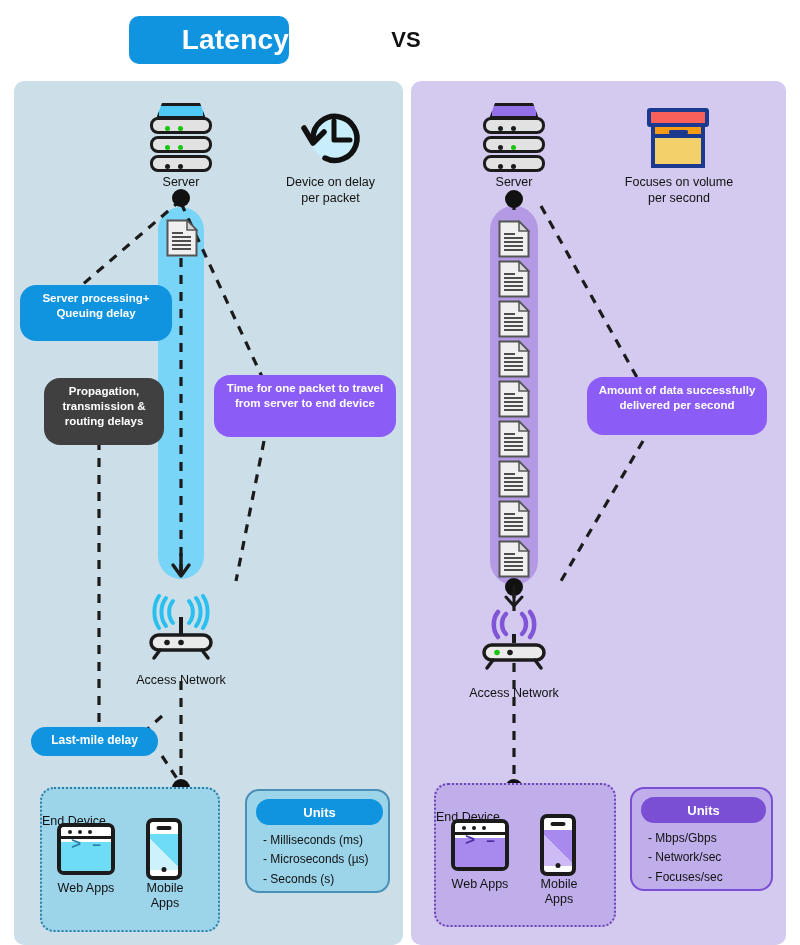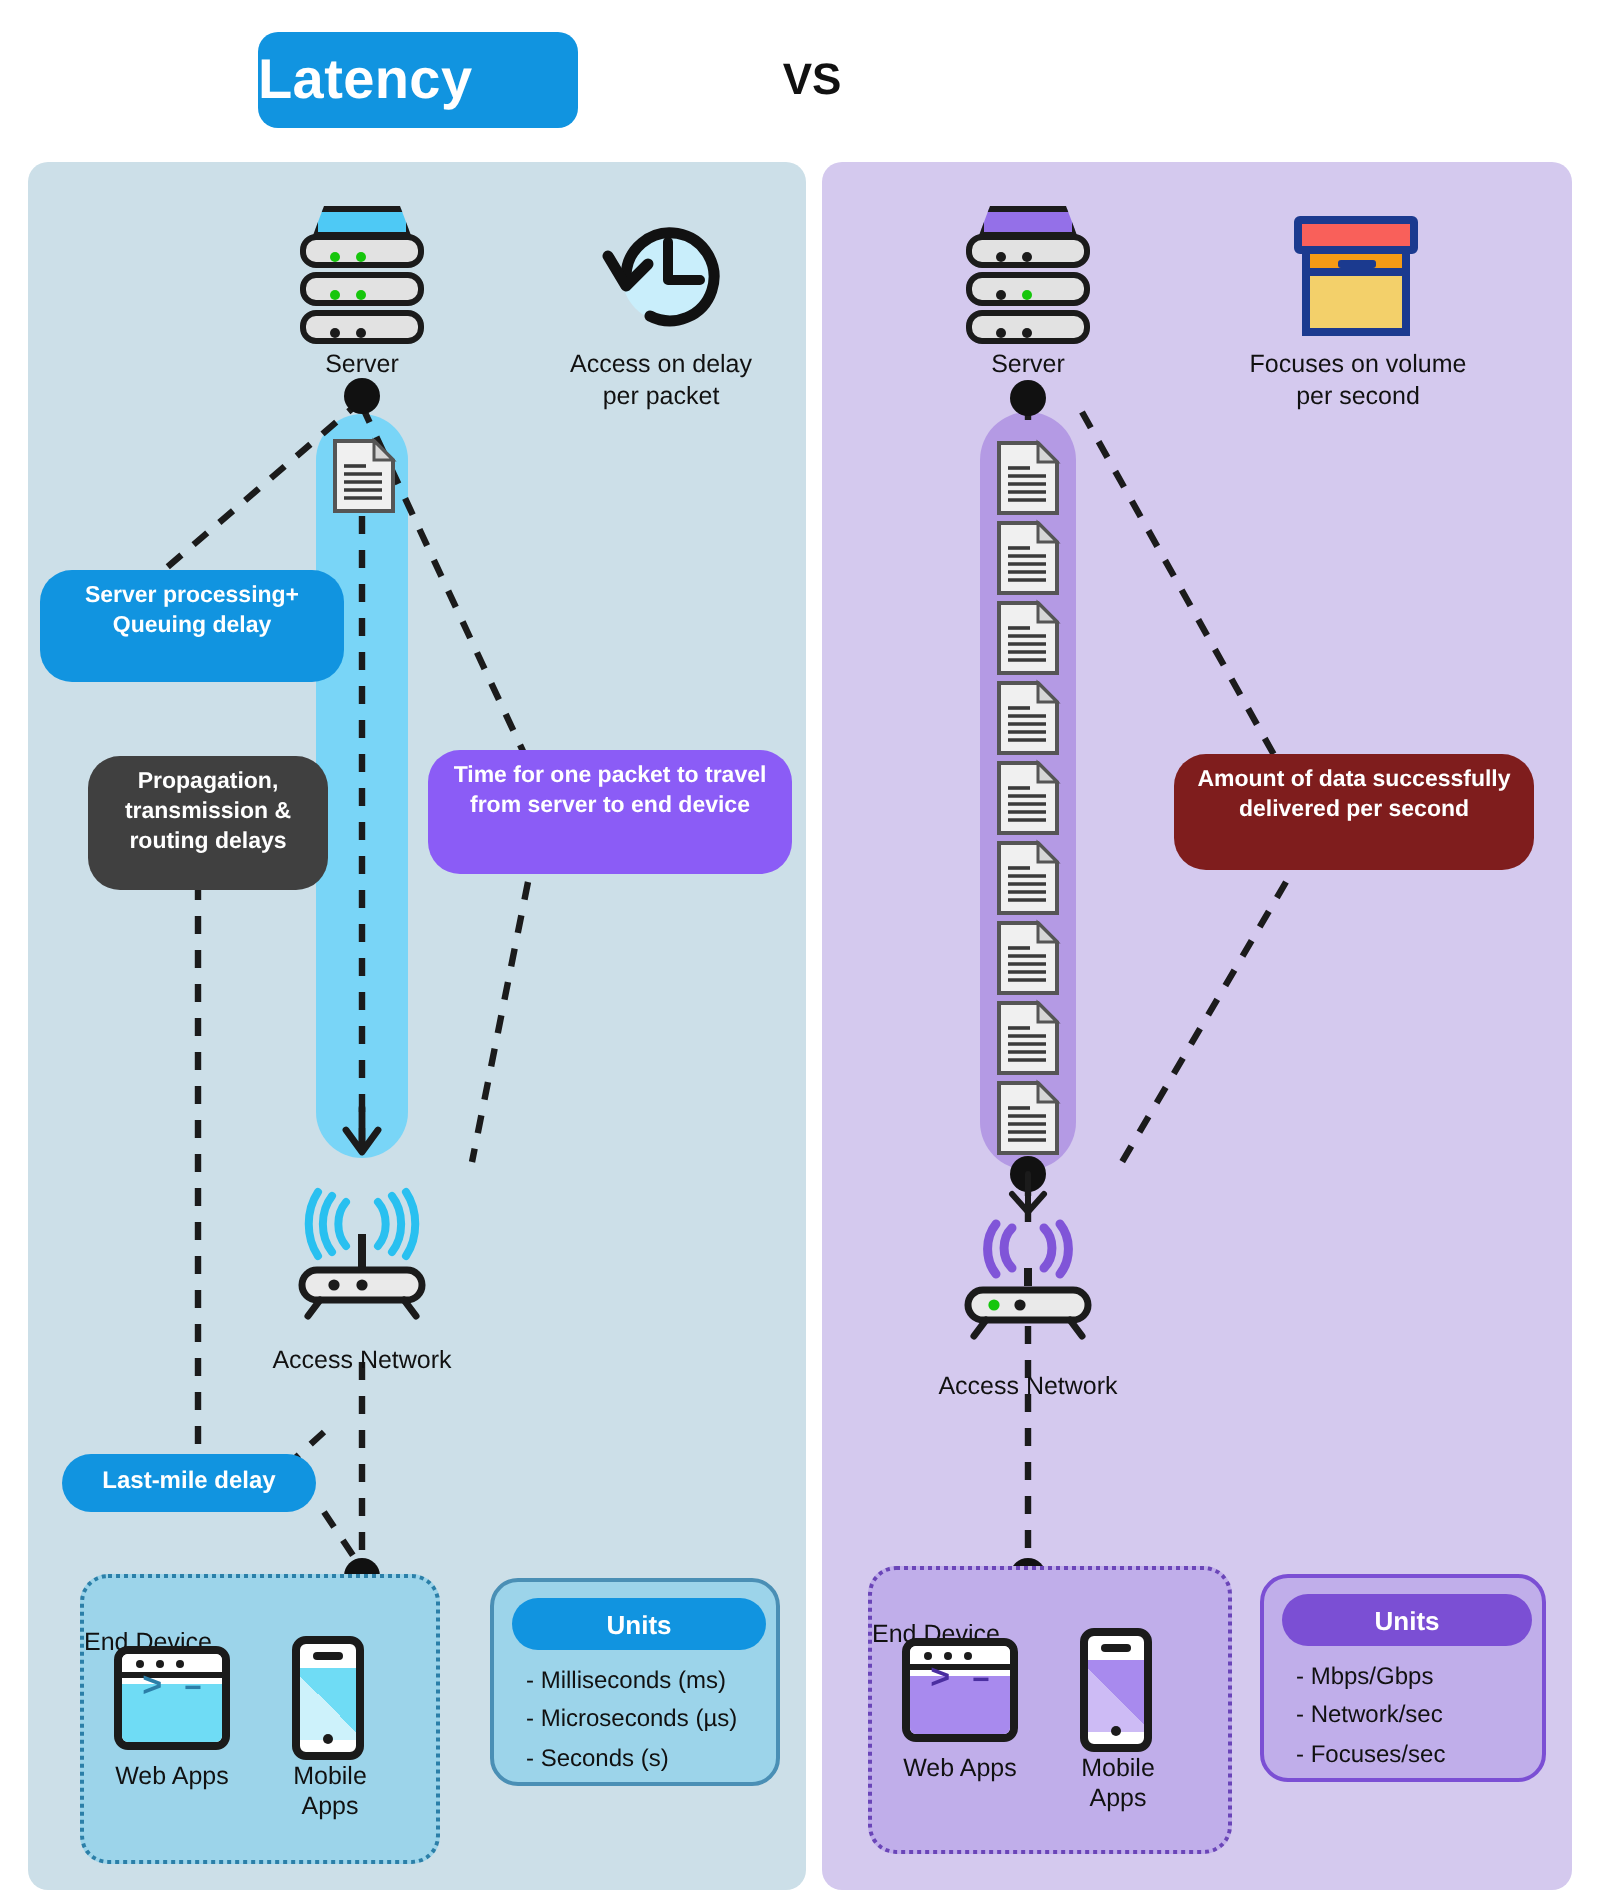--- a/index.html
+++ b/index.html
@@ -2,21 +2,21 @@
 <html><head>
 <meta charset="utf-8">
 <style>
   html,body{margin:0;padding:0;background:#ffffff;}
   body{width:800px;height:945px;position:relative;overflow:hidden;
        font-family:"Liberation Sans","DejaVu Sans",sans-serif;}
   .abs{position:absolute;}
   
   #header{position:absolute;left:0;top:0;width:800px;height:81px;}
   .title-badge{position:absolute;top:16px;height:48px;border-radius:10px;
-      display:flex;align-items:center;justify-content:flex-start;
+      display:flex;align-items:center;justify-content:flex-end;
       color:#ffffff;font-size:28px;font-weight:bold;letter-spacing:.2px;}
   #latency-badge{left:129px;width:160px;background:#1194e0;}
   #throughput-badge{left:498px;width:201px;background:#8b46e8;}
   #vs-label{position:absolute;left:386px;top:27px;width:40px;text-align:center;
       font-size:22px;font-weight:bold;color:#111111;}
   
   .panel{position:absolute;top:81px;height:864px;border-radius:10px;}
   #latency-panel{left:14px;width:389px;background:#ccdfe8;}
   #throughput-panel{left:411px;width:375px;background:#d4c9ee;}
   
@@ -36,21 +36,21 @@
   .server .led{position:absolute;width:5px;height:5px;border-radius:50%;top:6px;}
   .server .l1{left:12px;} .server .l2{left:25px;}
   
   .bubble{position:absolute;border-radius:16px;color:#ffffff;font-weight:bold;
       display:flex;justify-content:center;text-align:center;
       font-size:11.5px;line-height:1.3;padding:6px 8px;box-sizing:border-box;}
   #bubble-server-proc{left:20px;top:285px;width:152px;height:56px;background:#1194e0;}
   #bubble-prop{left:44px;top:378px;width:120px;height:67px;background:#404040;}
   #bubble-time-packet{left:214px;top:375px;width:182px;height:62px;background:#8b5cf6;font-size:11.5px;}
   #bubble-lastmile{left:31px;top:727px;width:127px;height:29px;background:#1194e0;font-size:12px;}
-  #bubble-amount{left:587px;top:377px;width:180px;height:58px;background:#7f1d1d;}
+  #bubble-amount{left:587px;top:377px;width:180px;height:58px;background:#8b5cf6;}
   
   .device-card{position:absolute;border-radius:14px;box-sizing:border-box;}
   #end-device-left{left:40px;top:787px;width:180px;height:145px;
       background:#9cd4ea;border:2px dotted #2b7fa8;}
   #end-device-right{left:434px;top:783px;width:182px;height:144px;
       background:#c0aeea;border:2px dotted #6a45b8;}
   .device-title{position:absolute;left:0;width:100%;top:25px;text-align:left;
       font-size:12.5px;color:#111111;}
   .app-label{position:absolute;text-align:center;font-size:12.5px;color:#111111;line-height:1.2;}
   
@@ -131,21 +131,21 @@
 
 <div class="abs" style="left:293px;top:103px;">
   <svg width="76" height="70" viewBox="0 0 76 70">
     <circle cx="41" cy="35" r="23" fill="#c9eefb"></circle>
     <path d="M20,35 a22,22 0 1 1 12,20" fill="none" stroke="#111111" stroke-width="5.5" stroke-linecap="round"></path>
     <path d="M11,25 L20,40 L31,29" fill="none" stroke="#111111" stroke-width="5.5" stroke-linecap="round" stroke-linejoin="round"></path>
     <path d="M41,18 L41,37 L57,37" fill="none" stroke="#111111" stroke-width="5" stroke-linecap="round" stroke-linejoin="round"></path>
   </svg>
 </div>
 <div class="icon-cap" style="left:265px;top:175px;width:131px;">
-  <div>Access on delay</div>
+  <div>Device on delay</div>
   <div>per packet</div>
 </div>
 
 <div class="abs" style="left:166px;top:219px;">
   <svg width="32" height="38" viewBox="0 0 32 38">
     <path d="M1.5,1.5 H21 L30.5,11 V36.5 H1.5 Z" fill="#f0f0f0" stroke="#555555" stroke-width="2"></path>
     <path d="M21,1.5 L21,11 L30.5,11 Z" fill="#d6d6d6" stroke="#555555" stroke-width="1.5"></path>
     <g stroke="#3a3a3a" stroke-width="1.8">
       <line x1="6" y1="14" x2="17" y2="14"></line>
         <line x1="6" y1="18" x2="25" y2="18"></line>

